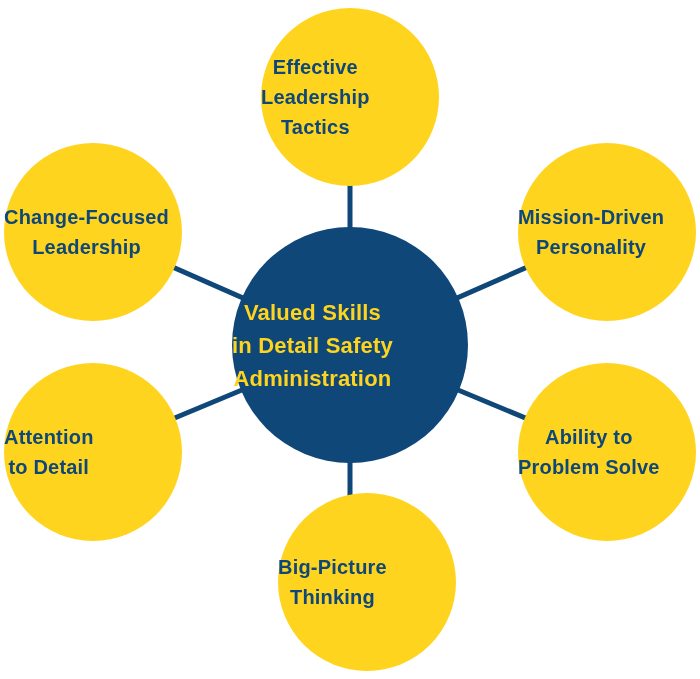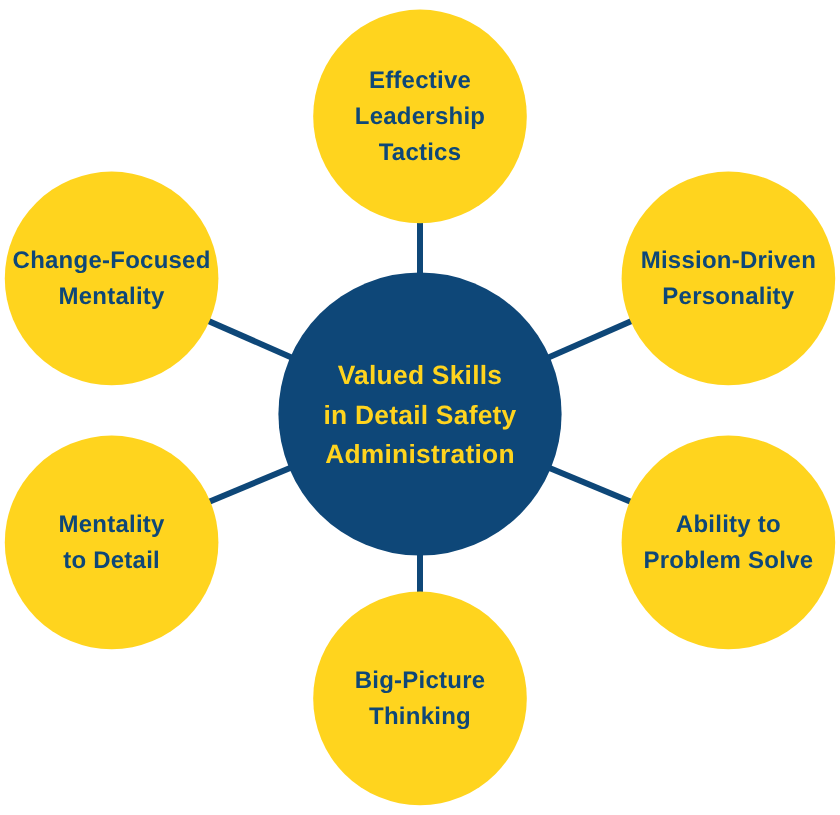--- a/index.html
+++ b/index.html
@@ -24,21 +24,20 @@
   }
   .connectors line {
     stroke: var(--navy, #0e4778);
     stroke-width: 5;
   }
   .node {
     position: absolute;
     border-radius: 50%;
     display: flex;
     align-items: center;
-    justify-content: center;
     text-align: center;
     box-sizing: border-box;
   }
   .node .label {
     white-space: pre-line;
     font-weight: bold;
     letter-spacing: 0.2px;
   }
   .node.outer {
     width: 178px;
@@ -58,21 +57,21 @@
     background: var(--navy, #0e4778);
     color: var(--gold, #ffd41e);
   }
   .node.center .label {
     font-size: 22px;
     line-height: 1.5;
   }
   .node.pos-top          { left: 261px; top: 8px;   }
   .node.pos-top-right    { left: 518px; top: 143px; }
   .node.pos-bottom-right { left: 518px; top: 363px; }
-  .node.pos-bottom       { left: 261px; top: 493px; }
+  .node.pos-bottom       { left: 278px; top: 493px; }
   .node.pos-bottom-left  { left: 4px;   top: 363px; }
   .node.pos-top-left     { left: 4px;   top: 143px; }
 </style>
 </head>
 <body style="background: rgb(255, 255, 255);">
 
 <div class="canvas">
 
   <svg class="connectors" viewBox="0 0 700 679" xmlns="http://www.w3.org/2000/svg" aria-hidden="true">
     <line x1="350" y1="345" x2="350" y2="97"></line>
@@ -98,27 +97,27 @@
     <span class="label">Mission-Driven
 Personality</span>
   </div>
 
   <div class="node outer pos-bottom">
     <span class="label">Big-Picture
 Thinking</span>
   </div>
 
   <div class="node outer pos-bottom-left">
-    <span class="label">Mentality
+    <span class="label">Attention
 to Detail</span>
   </div>
 
   <div class="node outer pos-top-left">
     <span class="label">Change-Focused
-Mentality</span>
+Leadership</span>
   </div>
 
   <div class="node center">
     <span class="label">Valued Skills
 in Detail Safety
 Administration</span>
   </div>
 
 </div>
 

